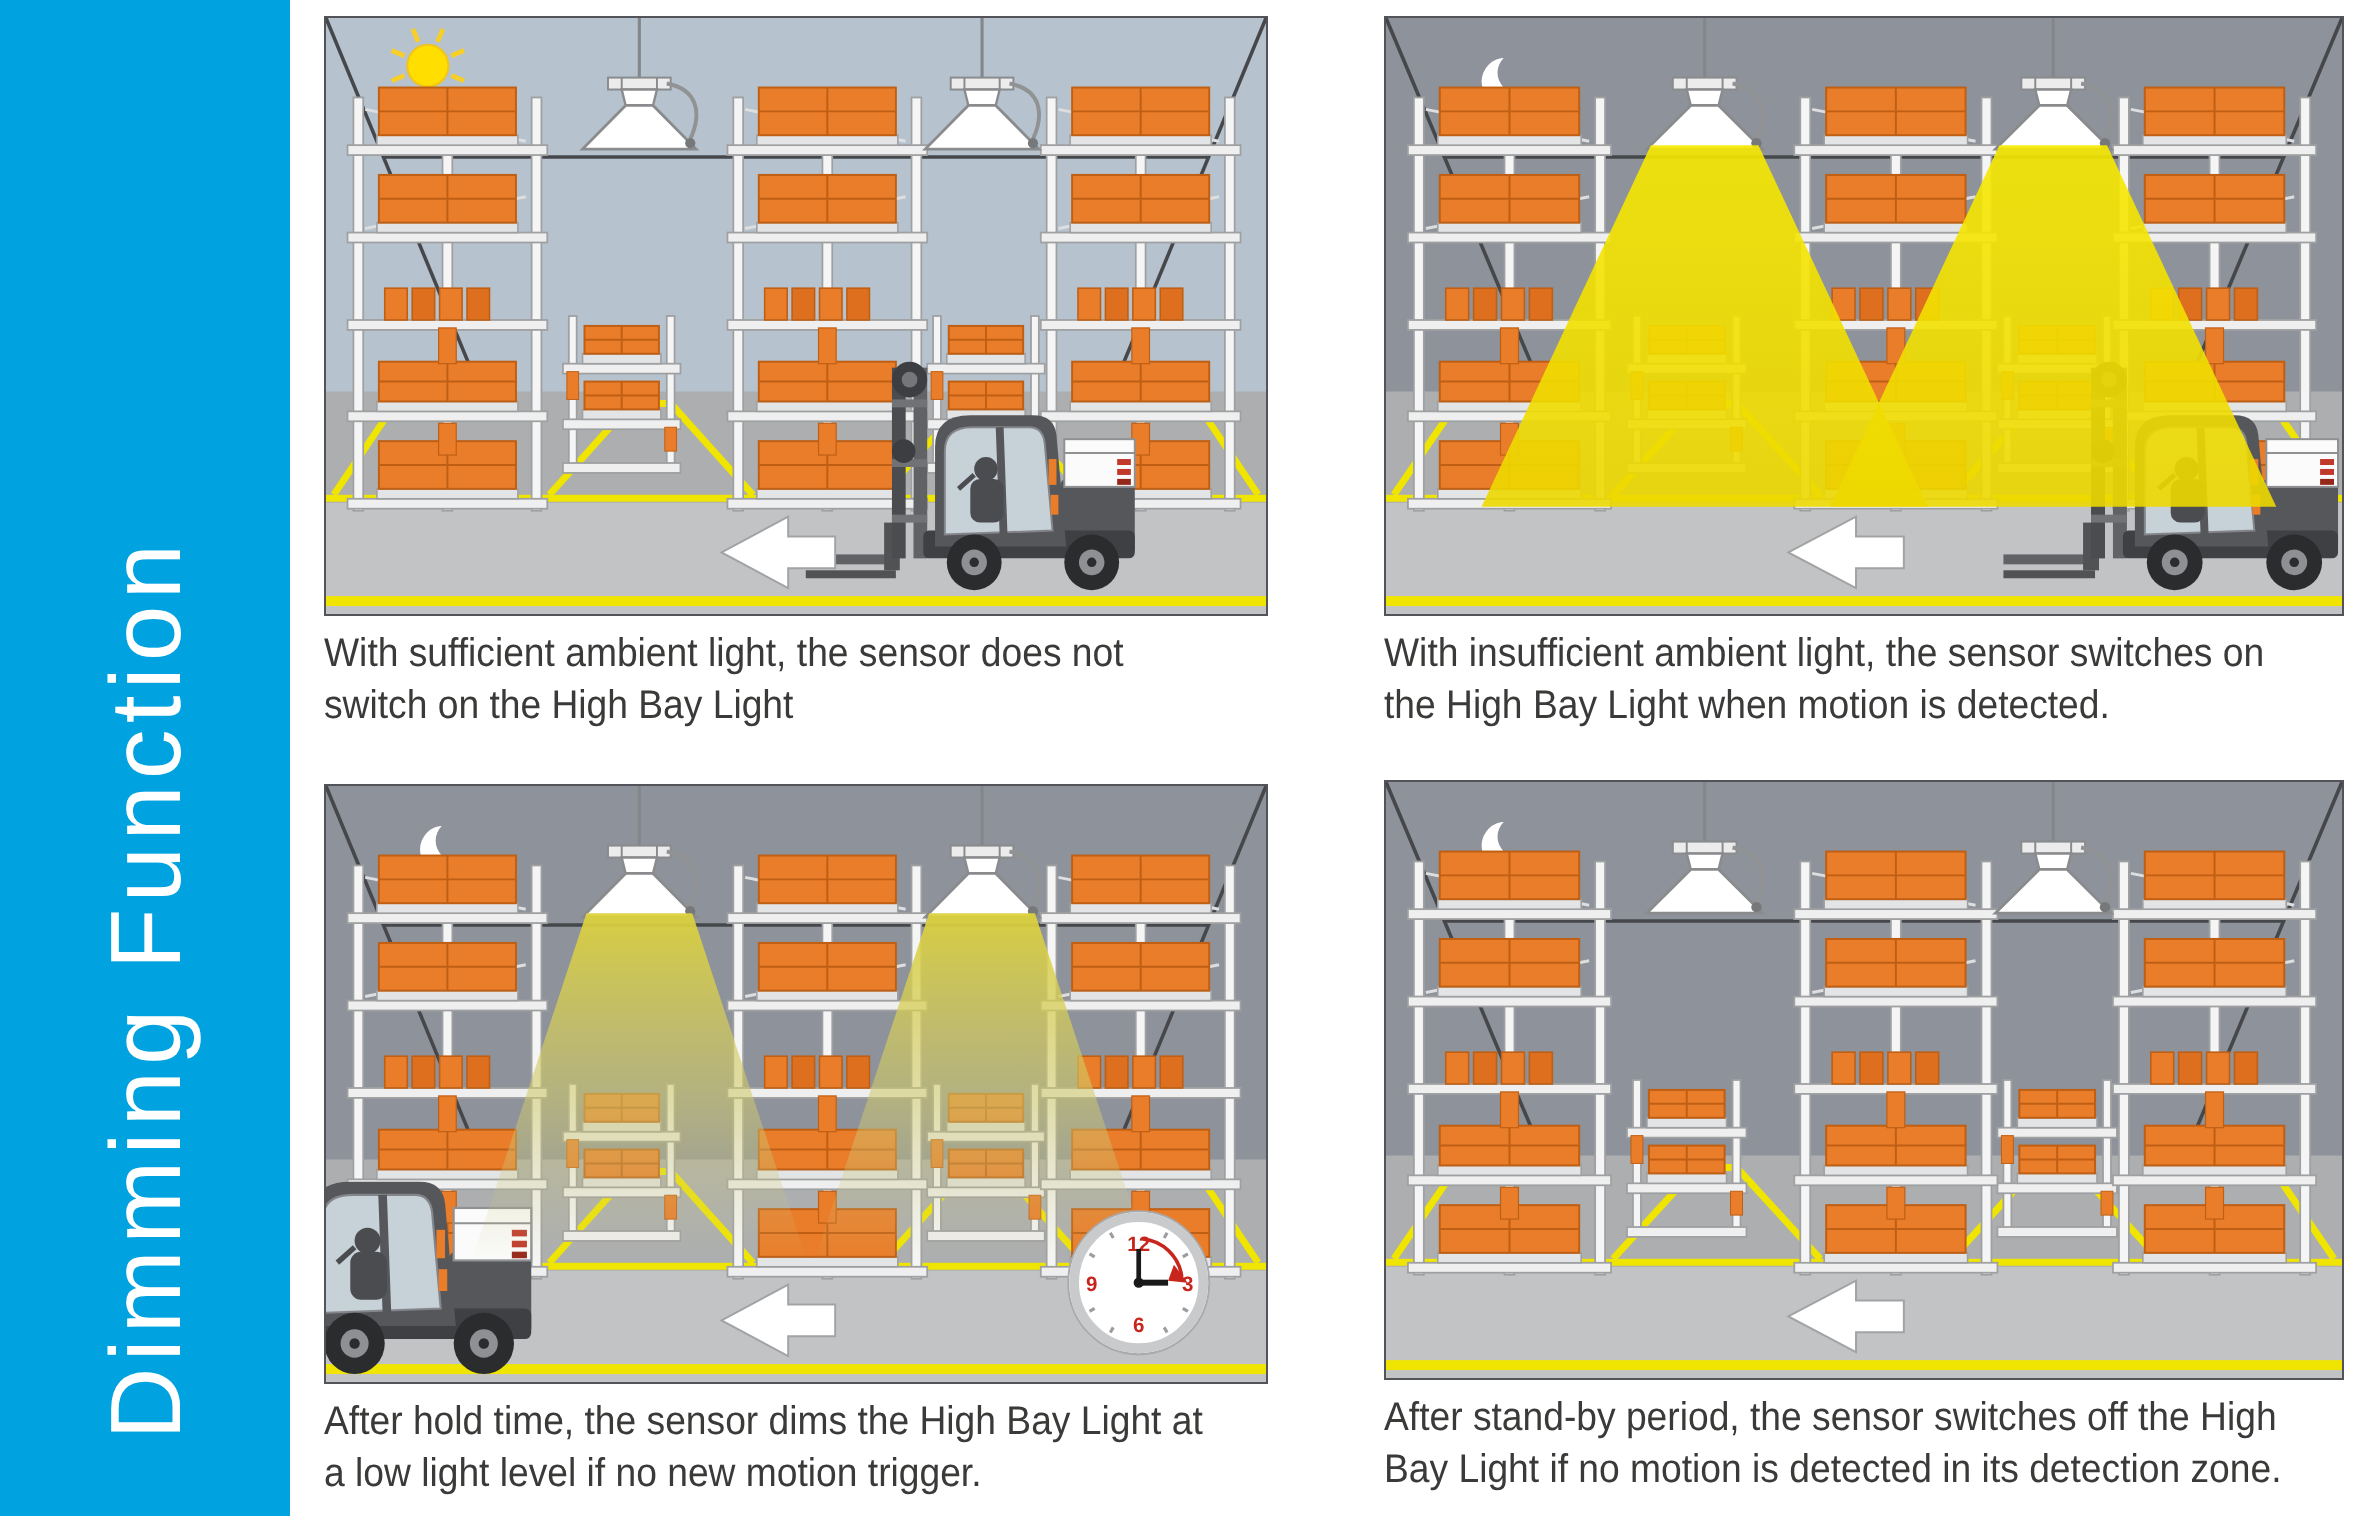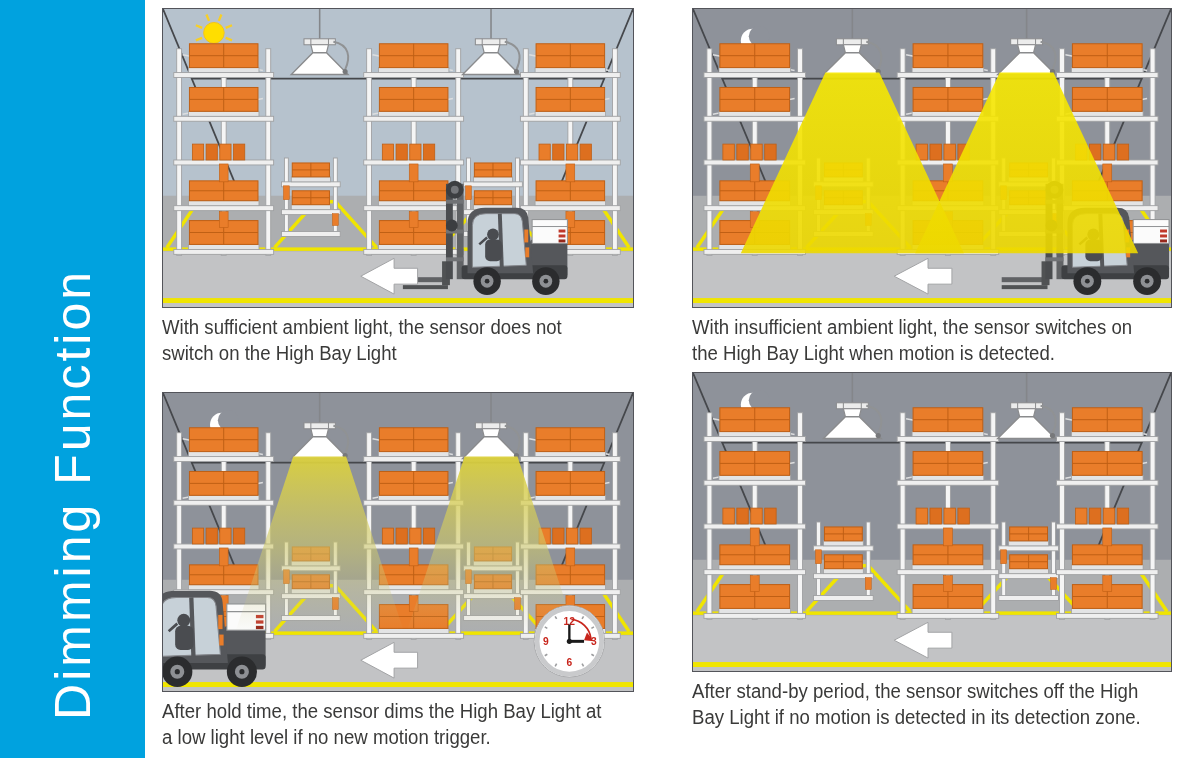--- a/index.html
+++ b/index.html
@@ -7,21 +7,21 @@
         font-family:"Liberation Sans", sans-serif;}
   .sidebar{position:absolute;left:0;top:0;width:145px;height:758px;}
   .sidebar-label{position:absolute;left:50%;bottom:38px;
         transform:translateX(-50%) rotate(180deg);
         writing-mode:vertical-rl;
         font-size:50px;letter-spacing:3px;font-weight:400;white-space:nowrap;}
   .panel{position:absolute;margin:0;padding:0;}
   .panel-1{left:162px;top:8px;}
   .panel-2{left:692px;top:8px;}
   .panel-3{left:162px;top:392px;}
-  .panel-4{left:692px;top:372px;}
+  .panel-4{left:692px;top:390px;}
   .scene-frame{width:480px;height:300px;border:1.5px solid #53545A;box-sizing:border-box;
         overflow:hidden;background:#8E929A;}
   .panel-1 .scene-frame,.panel-3 .scene-frame{width:472px;}
   .scene-frame svg{display:block;width:100%;height:100%;}
   .caption{position:absolute;left:0;top:306px;width:545px;
         font-size:20px;line-height:1.32;color:#3A3A39;
         white-space:pre-line;transform:scaleX(0.93);transform-origin:0 0;}
 </style>
 </head>
 <body>

